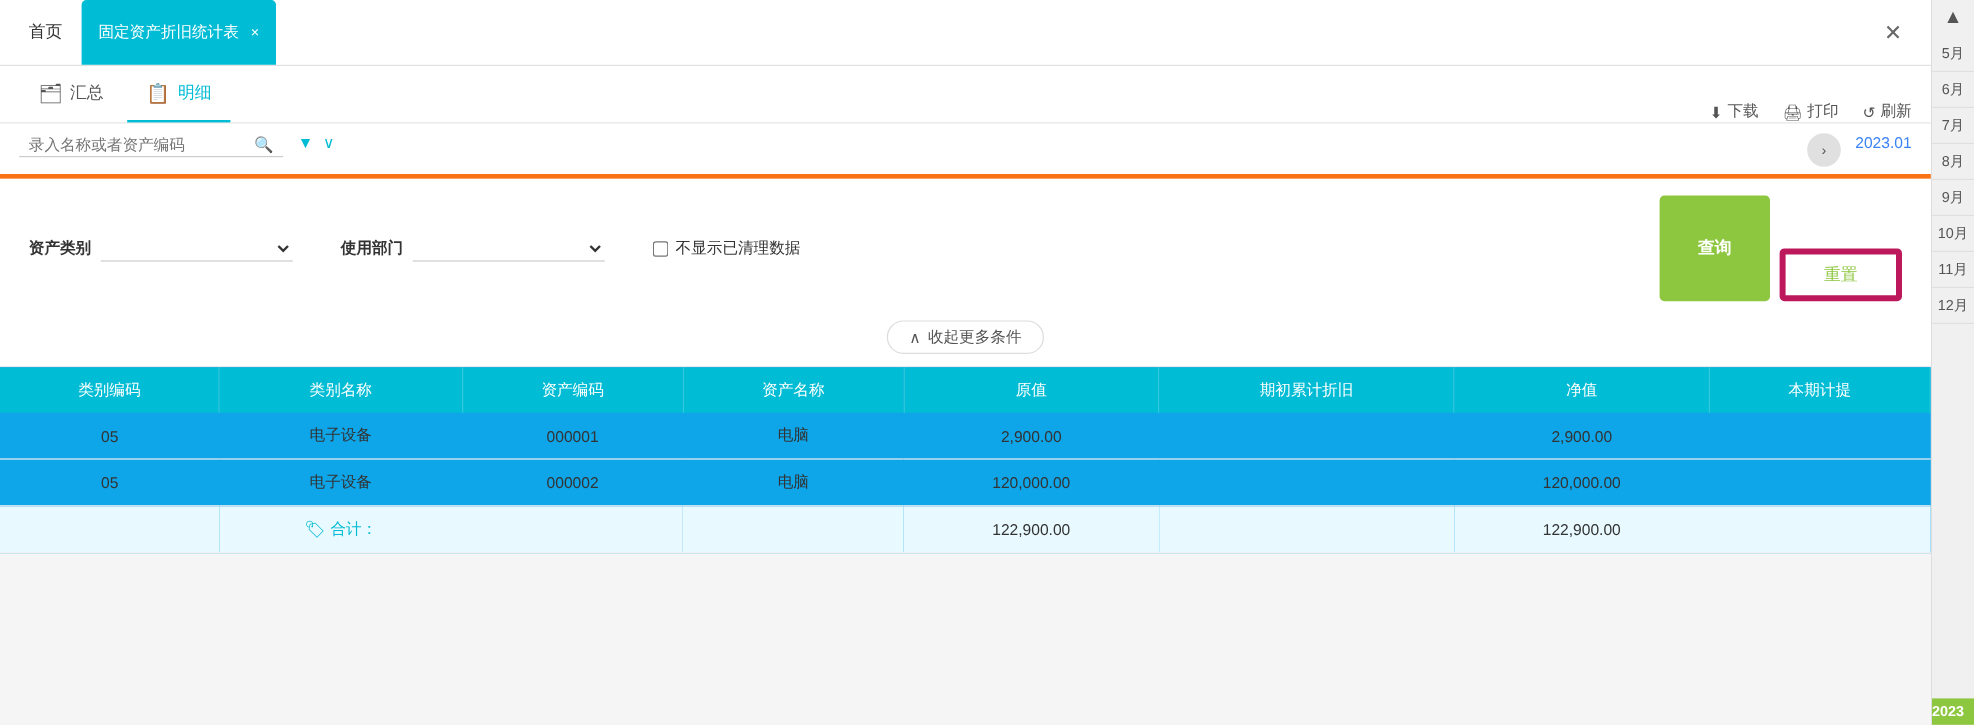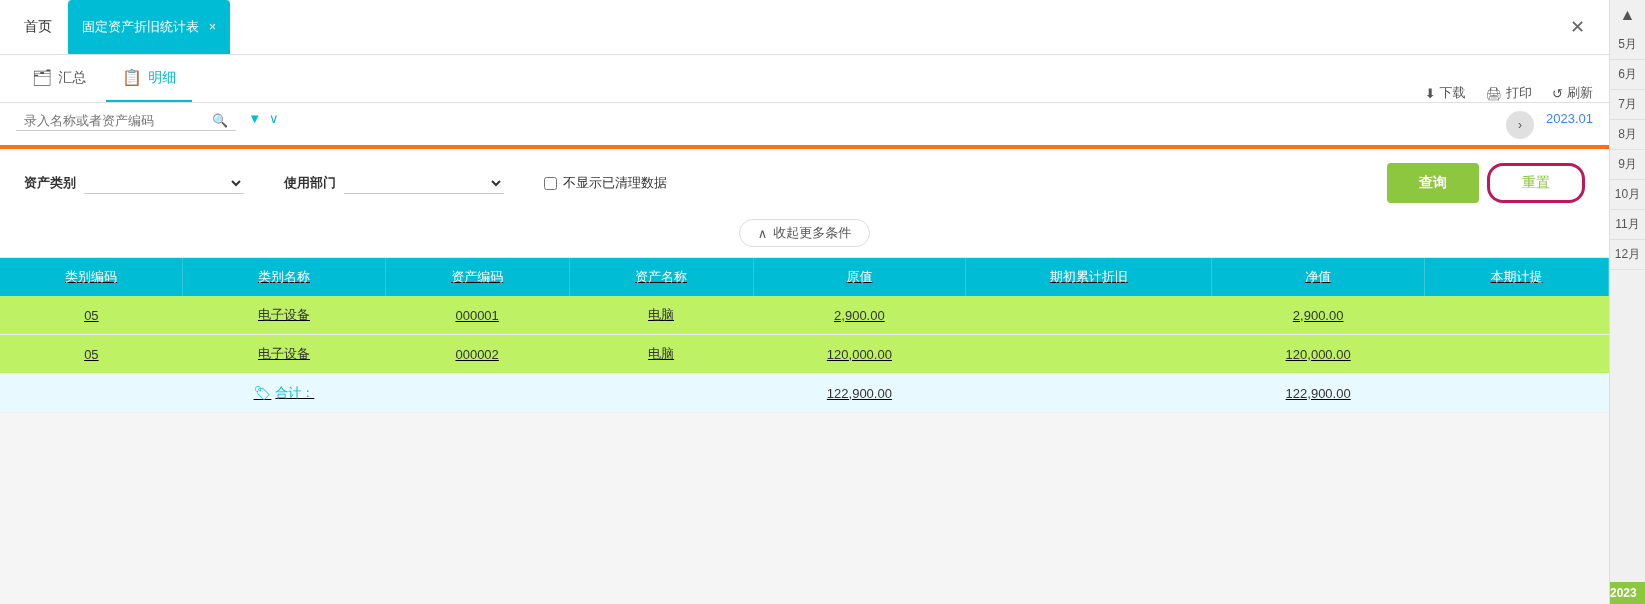--- a/index.html
+++ b/index.html
@@ -203,25 +203,26 @@
       border: none;
       padding: 8px 32px;
       font-size: 14px;
       border-radius: 4px;
       cursor: pointer;
       font-weight: bold;
     }
     .reset-btn {
       background: #fff;
       color: #8dc63f;
-      border: 3px solid #be185d;
+      border: 5px solid #be185d;
       padding: 8px 32px;
       font-size: 14px;
-      border-radius: 16px;
-      cursor: pointer;
+      border-radius: 4px;
+      cursor: pointer;
+      margin-top: 44px;
     }
     .btn-col {
       display: flex;
       flex-direction: row;
       gap: 8px;
       margin-left: auto;
     }
     .collapse-row {
       display: flex;
       justify-content: center;
@@ -236,23 +237,22 @@
       font-size: 13px;
       cursor: pointer;
       border: 1px solid #ddd;
       border-radius: 16px;
       padding: 4px 18px;
       background: #fff;
     }
 
     
     .table-wrap {
-      background: #bef264;
+      background: #0ea5e9;
       overflow-x: auto;
-      text-decoration: underline;
     }
     table {
       width: 100%;
       border-collapse: collapse;
       min-width: 900px;
     }
     thead tr {
       background: #00bcd4;
       color: #fff;
     }

